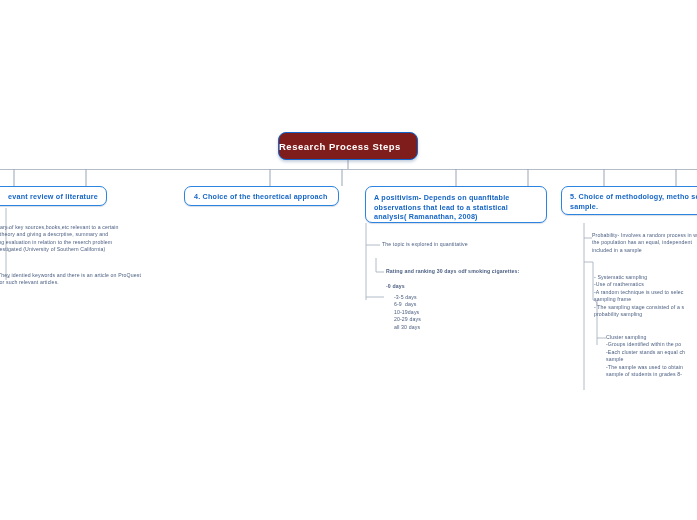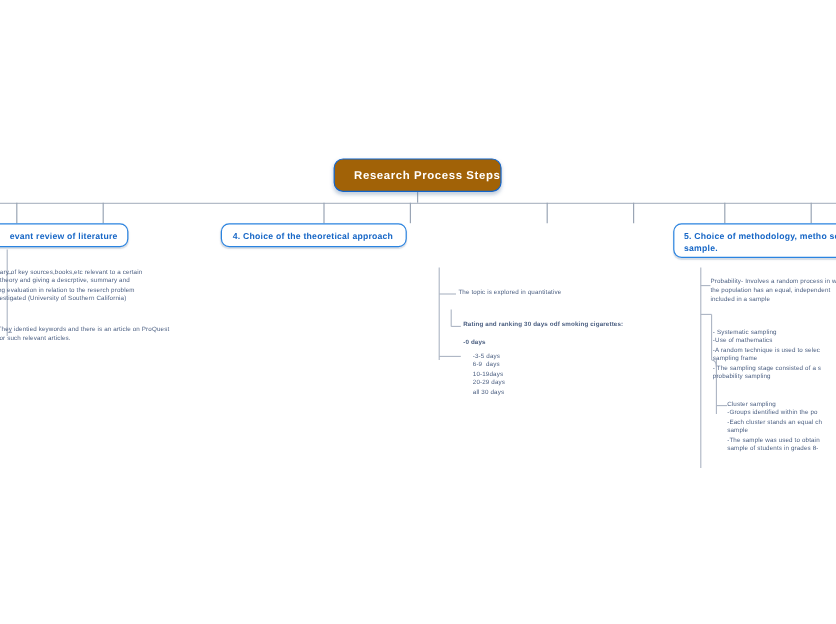--- a/index.html
+++ b/index.html
@@ -35,26 +35,26 @@
     background: #ffffff;
     color: #1666c6;
     font-weight: bold;
     letter-spacing: 0.2px;
     line-height: 1.35;
     box-shadow: 0 1px 1px rgba(120,140,170,0.30);
   }
   .node-root {
     position: absolute;
     box-sizing: border-box;
-    background: #a16207;
+    background: #7f1d1d;
     border: 1.4px solid #1164cc;
     border-radius: 8px;
     color: #ffffff;
     font-weight: bold;
-    text-align: right;
+    text-align: left;
     letter-spacing: 0.5px;
     box-shadow: 0 2px 3px rgba(90,120,160,0.35);
   }
   .leaf {
     position: absolute;
     color: #4a5e80;
     font-size: 5.2px;
     line-height: 1.42;
     letter-spacing: 0.12px;
     white-space: pre;
@@ -120,20 +120,23 @@
 anding evaluation in relation to the reserch problem
 g investigated (University of Southern California)</div>
 
   <div class="leaf" style="left:-2px; top:272px; width:200px;">They identied keywords and there is an article on ProQuest
 for such relevant articles.</div>
 
   <div class="node" style="left:184px; top:186px; width:155px; height:20px; font-size:7.2px; padding:5px 9px;">
     <span>4. Choice of the theoretical approach</span>
   </div>
 
+  <div class="node" style="left:365px; top:186px; width:182px; height:37px; font-size:7.2px; padding:6px 8px;">
+    <span>A positivism-  Depends on quanfitable observations that lead to a statistical analysis( Ramanathan, 2008)</span>
+  </div>
 
   <div class="leaf" style="left:382px; top:241px; width:170px;">The topic is explored in quantitative</div>
 
   <div class="leaf bold" style="left:386px; top:268px; width:170px;">Rating and ranking 30 days odf smoking cigarettes:
 
 -0 days</div>
 
   <div class="leaf" style="left:394px; top:294px; width:120px;">-3-5 days
 6-9  days
 10-19days

